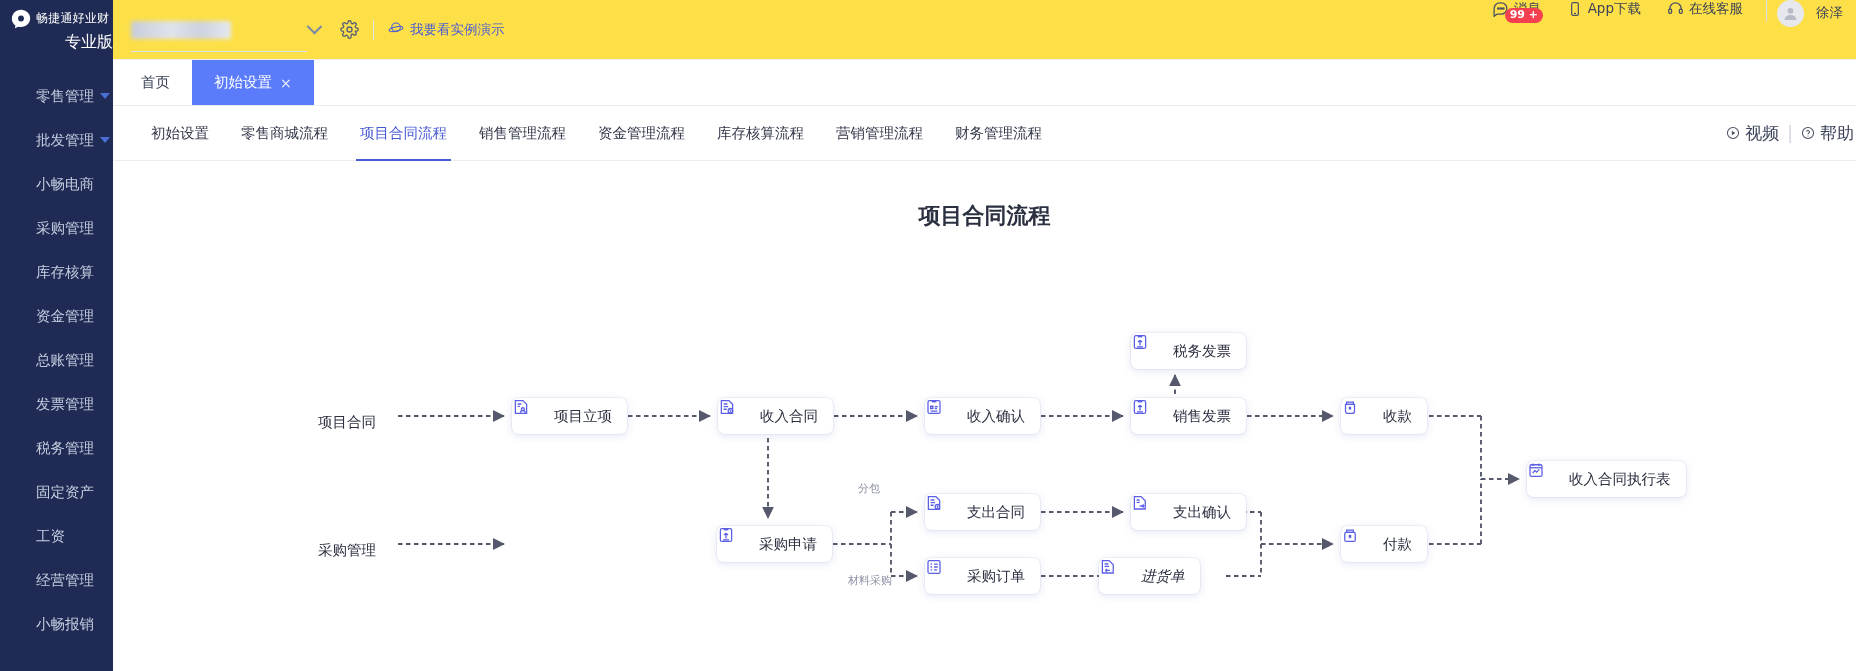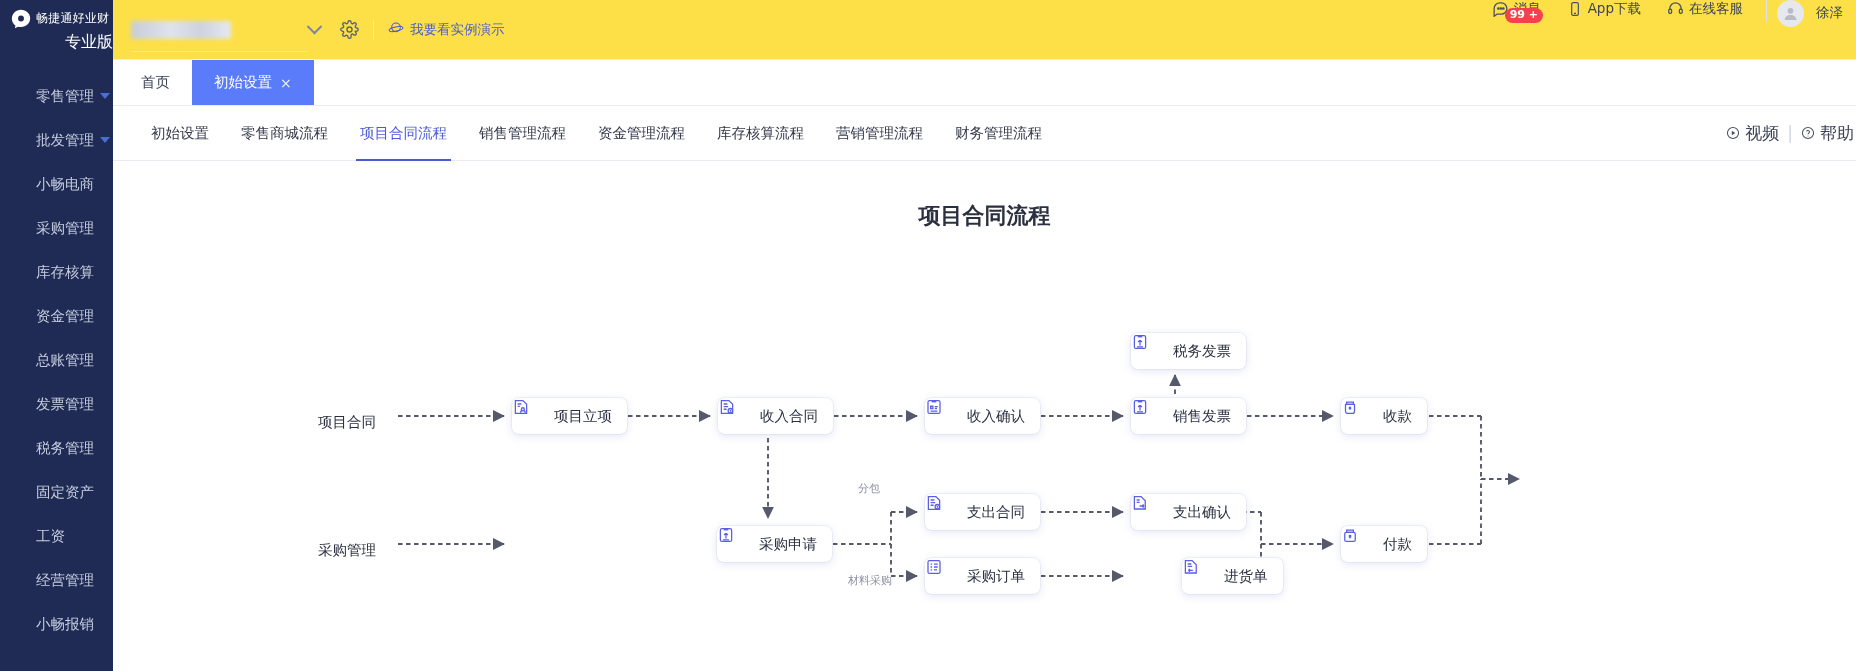--- a/index.html
+++ b/index.html
@@ -476,20 +476,31 @@
           <div class="node" style="left: 1228px; top: 237px;">
             <span class="ic">
               <svg width="18" height="18" viewBox="0 0 24 24" fill="none" stroke="#5b5fe6" stroke-width="1.7">
                 <path d="M6 8.5h12v9a3 3 0 0 1-3 3H9a3 3 0 0 1-3-3z"></path>
                 <path d="M7.5 5.5h9v3h-9z"></path>
                 <path d="M12 11.3v4.4M10.4 12.8h3.2M10.4 14.3h3.2"></path>
               </svg>
             </span>
             <span>收款</span>
           </div>
+          <div class="node" style="left: 1414px; top: 300px;">
+            <span class="ic">
+              <svg width="18" height="18" viewBox="0 0 24 24" fill="none" stroke="#5b5fe6" stroke-width="1.7">
+                <rect x="4" y="5" width="16" height="15.5" rx="2"></rect>
+                <path d="M4 9h16"></path>
+                <path d="M8 3.2v3.4M16 3.2v3.4"></path>
+                <path d="M7.5 16l3-3.2 2.3 2 3.5-3.6"></path>
+              </svg>
+            </span>
+            <span>收入合同执行表</span>
+          </div>
           <div class="node" style="left: 604px; top: 365px;">
             <span class="ic">
               <svg width="18" height="18" viewBox="0 0 24 24" fill="none" stroke="#5b5fe6" stroke-width="1.7">
                 <rect x="4.5" y="3.5" width="15" height="17" rx="2"></rect>
                 <path d="M9 3.5h6v2.4H9z" fill="#5b5fe6" stroke="none"></path>
                 <path d="M12 16.5V9.5M12 9.5l-2.6 2.6M12 9.5l2.6 2.6"></path>
                 <path d="M8 18.5h8"></path>
               </svg>
             </span>
             <span>采购申请</span>
@@ -518,21 +529,21 @@
           <div class="node" style="left: 812px; top: 397px;">
             <span class="ic">
               <svg width="18" height="18" viewBox="0 0 24 24" fill="none" stroke="#5b5fe6" stroke-width="1.7">
                 <rect x="4" y="3.5" width="16" height="17" rx="2"></rect>
                 <path d="M7.5 8.2h2M7.5 12h2M7.5 15.8h2"></path>
                 <path d="M12 8.2h5M12 12h5M12 15.8h4"></path>
               </svg>
             </span>
             <span>采购订单</span>
           </div>
-          <div class="node" style="left: 1069px; top: 397px;">
+          <div class="node" style="left: 986px; top: 397px; font-style: italic;">
             <span class="ic">
               <svg width="18" height="18" viewBox="0 0 24 24" fill="none" stroke="#5b5fe6" stroke-width="1.7">
                 <path d="M4.5 3.5h9l5.5 5.5v11h-14.5z"></path>
                 <path d="M7.5 8h5M7.5 11.3h6"></path>
                 <path d="M14.5 16.5h-6M8.5 16.5l2-2M8.5 16.5l2 2"></path>
               </svg>
             </span>
             <span>进货单</span>
           </div>
           <div class="node" style="left: 1228px; top: 365px;">

